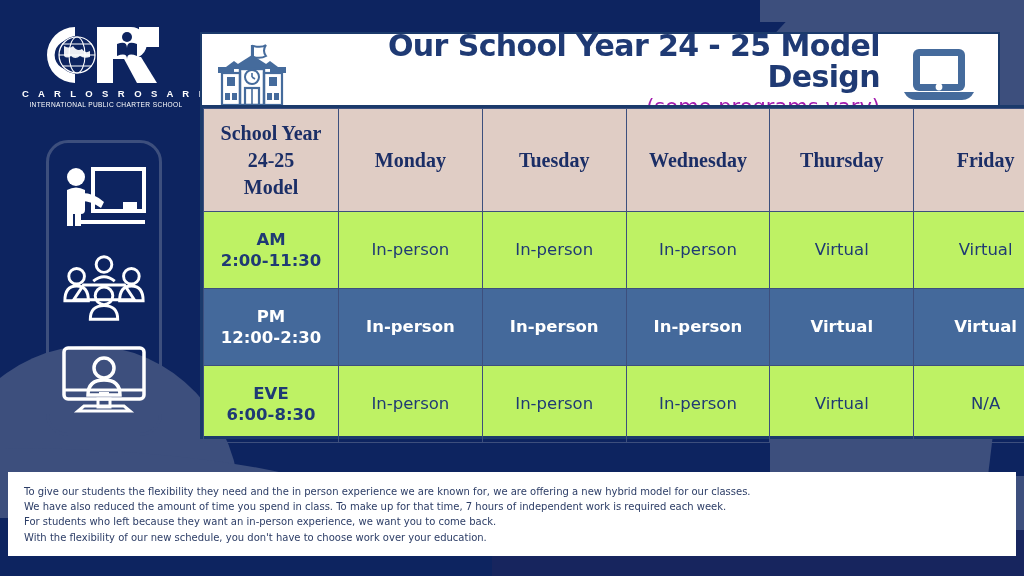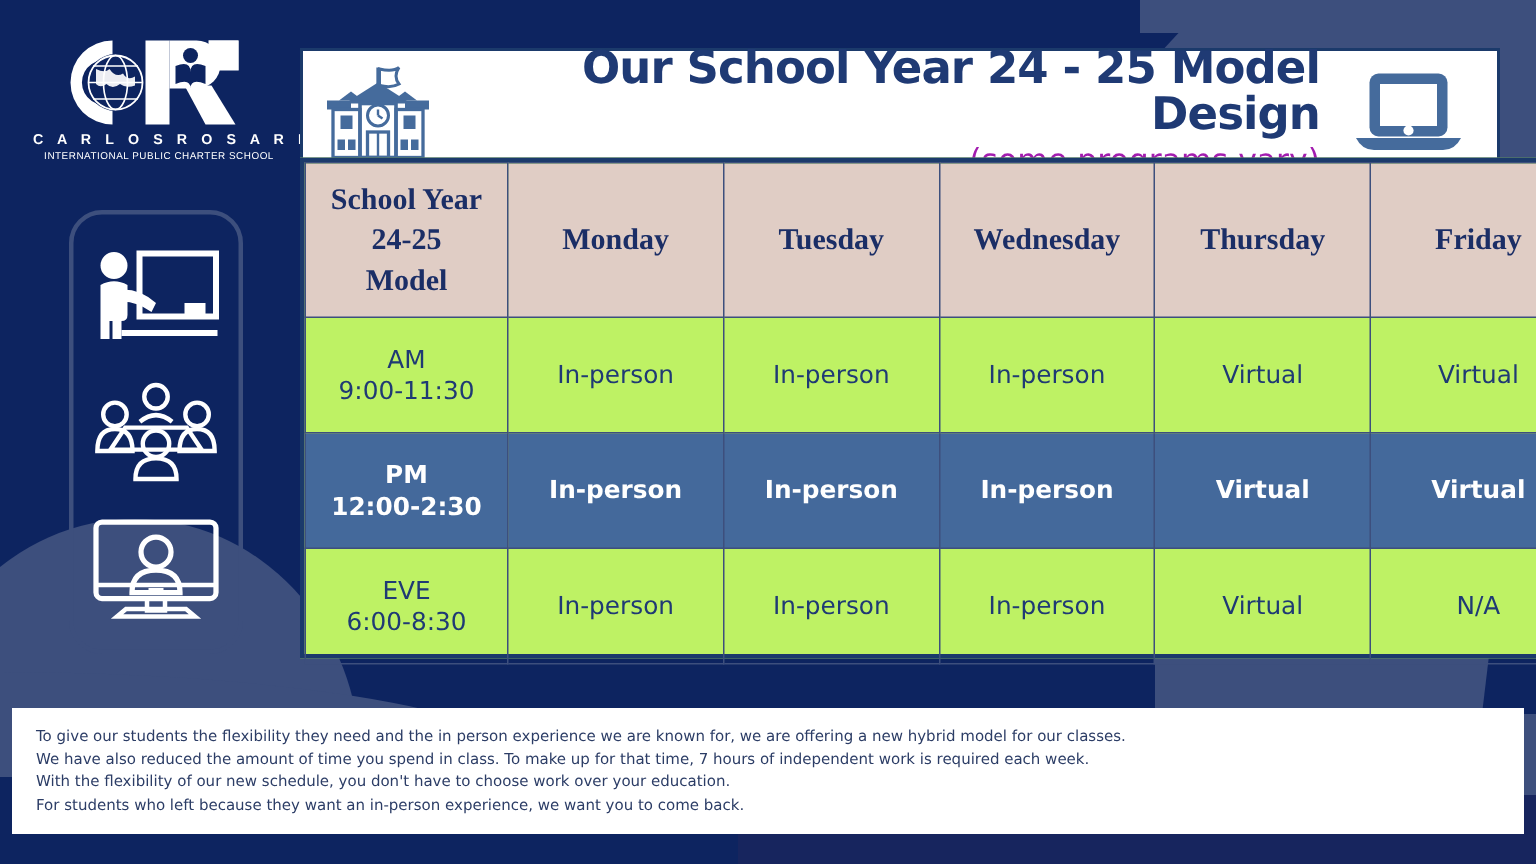--- a/index.html
+++ b/index.html
@@ -234,21 +234,21 @@
   }
   table#schedule tbody tr.highlight td {
     background: #44699b;
     color: #ffffff;
     font-weight: bold;
   }
   table#schedule tbody td.rowlabel {
     font-weight: bold;
   }
   table#schedule tbody tr:not(.highlight) td.rowlabel {
-    font-weight: normal;
+    font-weight: bold;
   }
 
   
   #footer-note {
     position: absolute;
     left: 8px;
     top: 472px;
     width: 1008px;
     height: 84px;
     background: #ffffff;
@@ -413,21 +413,21 @@
           <th>Wednesday</th>
           <th>Thursday</th>
           <th>Friday</th>
         </tr>
       </thead>
       <tbody>
 
         <tr>
           <td class="rowlabel">
             <span>AM</span><br>
-            <span>9:00-11:30</span>
+            <span>2:00-11:30</span>
           </td>
           <td>In-person</td>
           <td>In-person</td>
           <td>In-person</td>
           <td>Virtual</td>
           <td>Virtual</td>
         </tr>
 
         <tr class="highlight">
           <td class="rowlabel">
@@ -453,17 +453,17 @@
           <td>N/A</td>
         </tr>
 
       </tbody>
     </table>
   </div>
 
   <div id="footer-note">
     <p>To give our students the flexibility they need and the in person experience we are known for, we are offering a new hybrid model for our classes.</p>
     <p>We have also reduced the amount of time you spend in class. To make up for that time, 7 hours of independent work is required each week.</p>
+    <p>For students who left because they want an in-person experience, we want you to come back.</p>
     <p>With the flexibility of our new schedule, you don't have to choose work over your education.</p>
-    <p>For students who left because they want an in-person experience, we want you to come back.</p>
   </div>
 
 </div>
 
 </body></html>

